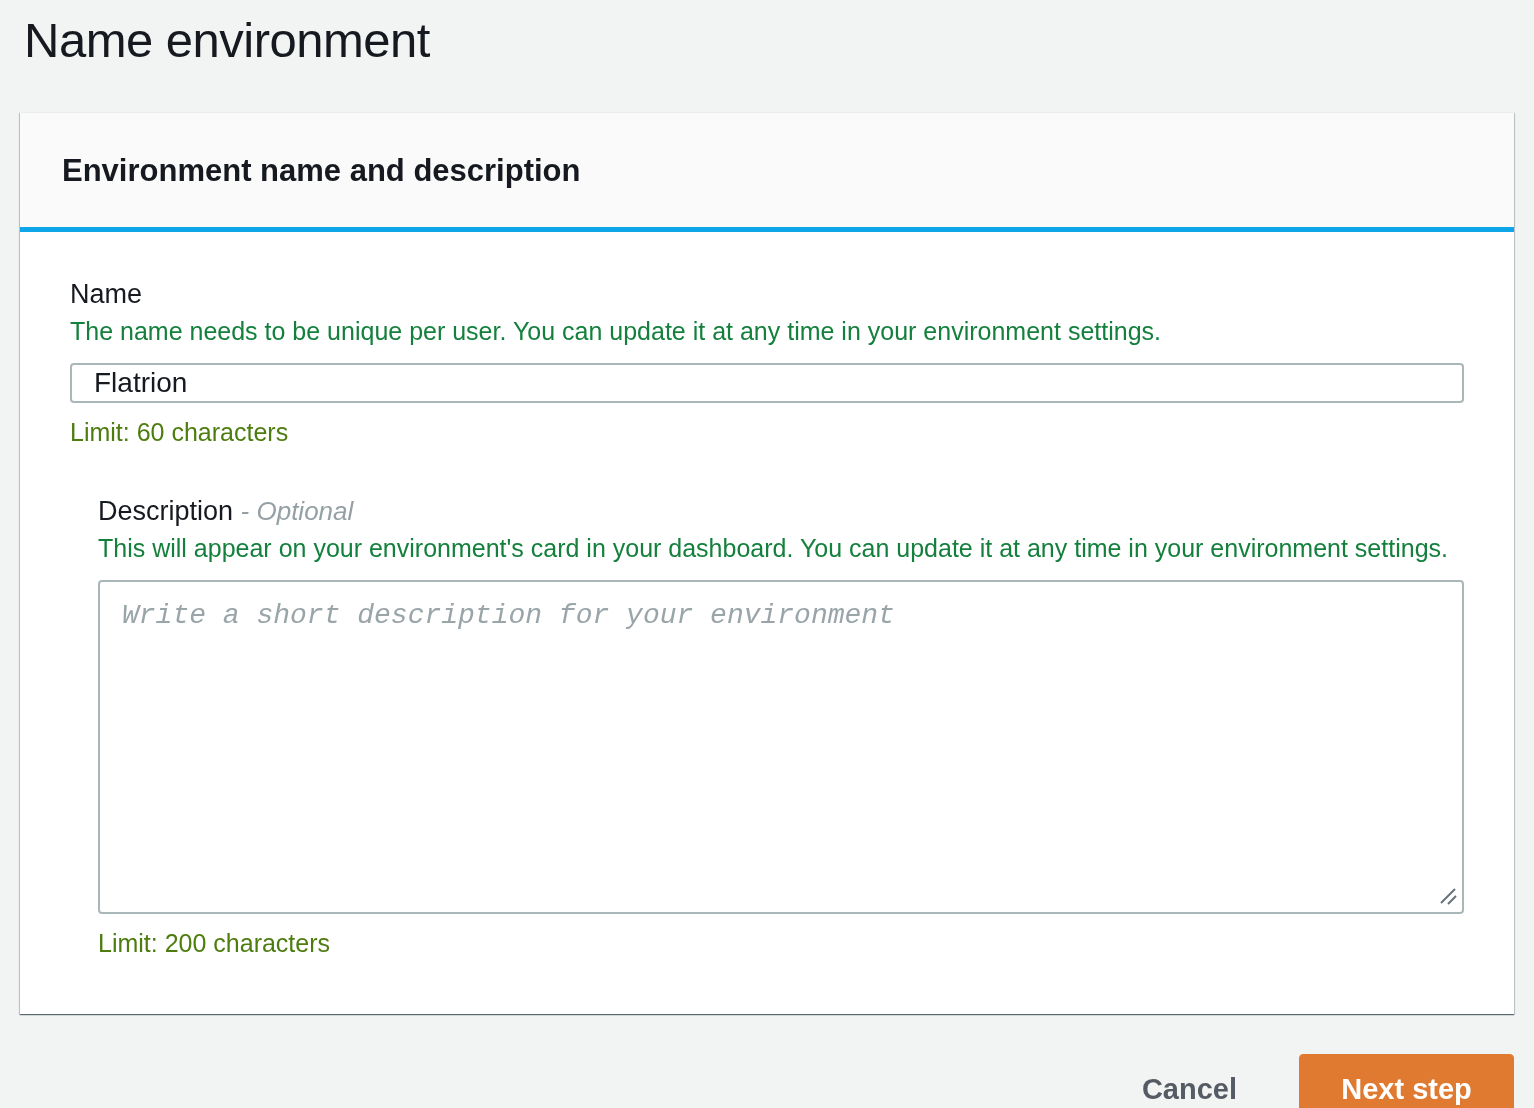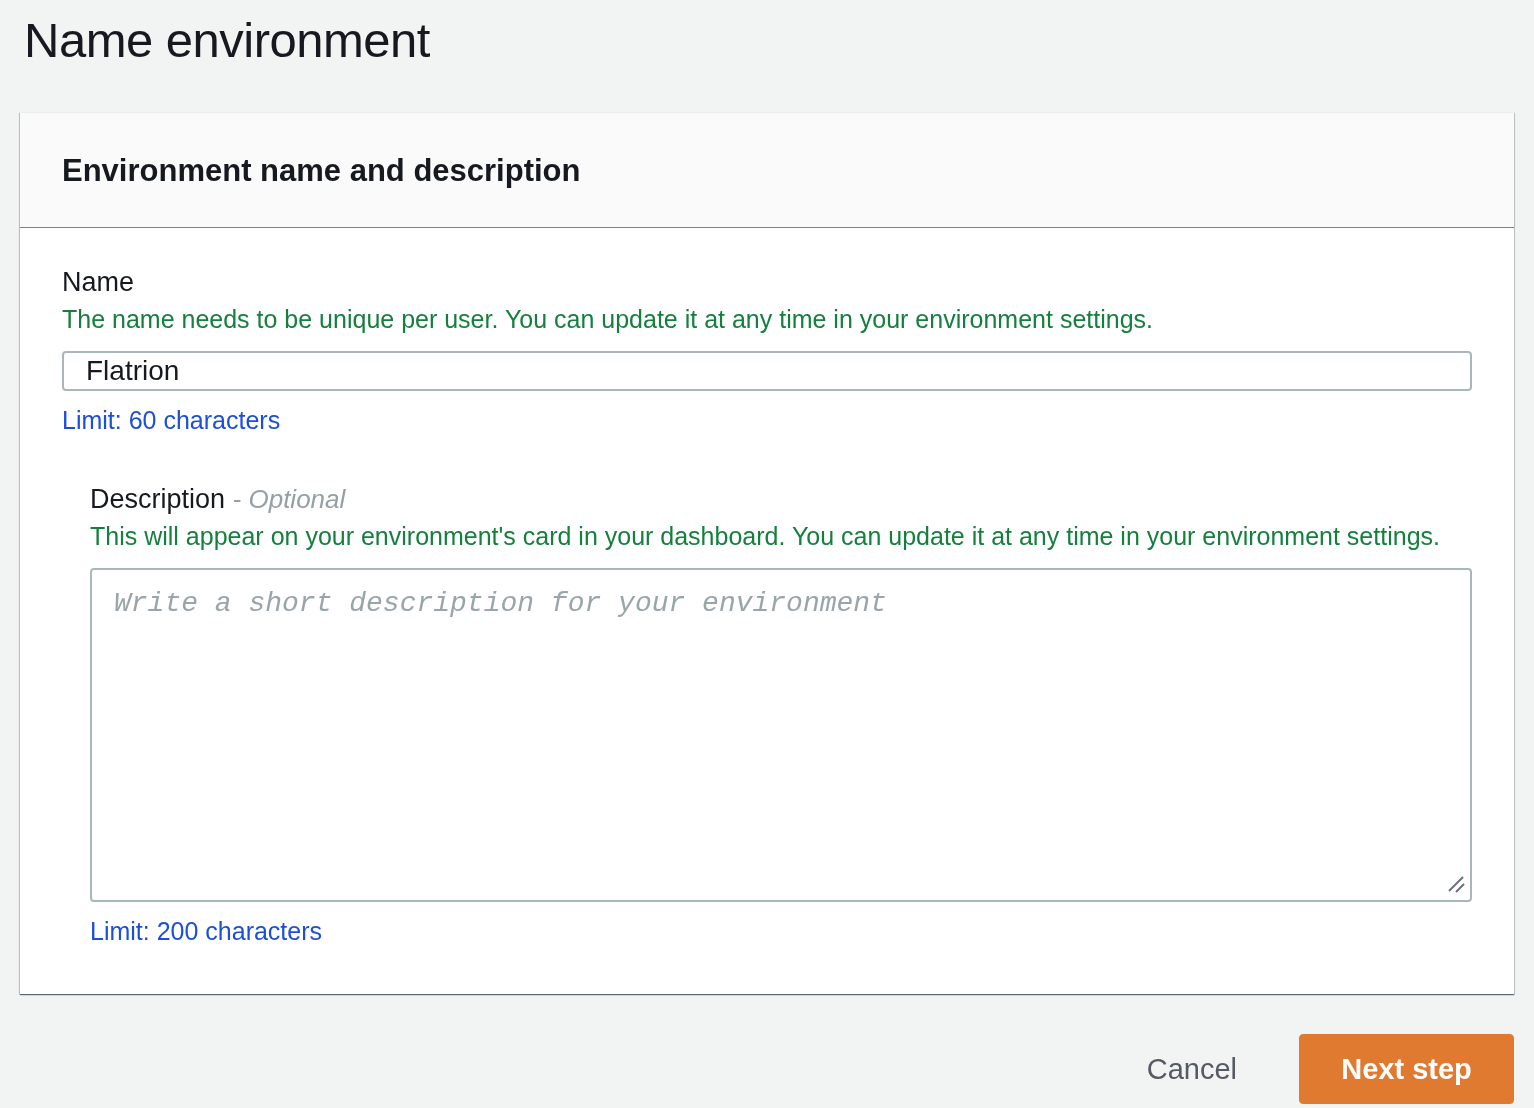--- a/index.html
+++ b/index.html
@@ -24,33 +24,33 @@
   .panel {
     margin: 42px 20px 0 20px;
     background: #ffffff;
     border-top: 1px solid #eaeded;
     box-shadow: 0 1px 1px 0 rgba(0,28,36,0.5),
                 1px 1px 1px 0 rgba(0,28,36,0.15),
                -1px 1px 1px 0 rgba(0,28,36,0.15);
   }
   .panel-header {
     background: #fafafa;
-    border-bottom: 1px solid #0ea5e9;
+    border-bottom: 5px solid #0ea5e9;
     padding: 40px 42px 38px 42px;
   }
   .panel-header h2 {
     margin: 0;
     font-size: 31px;
     font-weight: 700;
     color: #16191f;
   }
   .panel-body {
     padding: 38px 42px 48px 42px;
   }
-  .form-group { margin: 0; }
+  .form-group { margin: 8px; }
   .form-group + .form-group { margin-top: 48px; padding-left: 28px; }
   .field-label {
     font-size: 27px;
     line-height: 33px;
     color: #16191f;
     margin-bottom: 5px;
   }
   .optional-suffix {
     font-size: 26px;
     font-style: italic;
@@ -97,37 +97,37 @@
     opacity: 1;
   }
   .resize-handle {
     position: absolute;
     right: 7px;
     bottom: 9px;
     pointer-events: none;
   }
   .limit-note {
     font-size: 25px;
-    color: #1d4ed8;
+    color: #4d7c0f;
     margin-top: 15px;
   }
   .actions {
     margin: 40px 20px 0 20px;
     display: flex;
     justify-content: flex-end;
     align-items: center;
   }
   .cancel-button {
     background: none;
     border: none;
     padding: 0;
     margin-right: 62px;
     font-family: "Liberation Sans", "DejaVu Sans", sans-serif;
     font-size: 29px;
-    font-weight: 400;
+    font-weight: 700;
     color: #545b64;
     cursor: pointer;
   }
   .next-button {
     background: #df7a30;
     border: 1px solid #df7a30;
     border-radius: 4px;
     min-width: 215px;
     height: 70px;
     padding: 0 40px;

